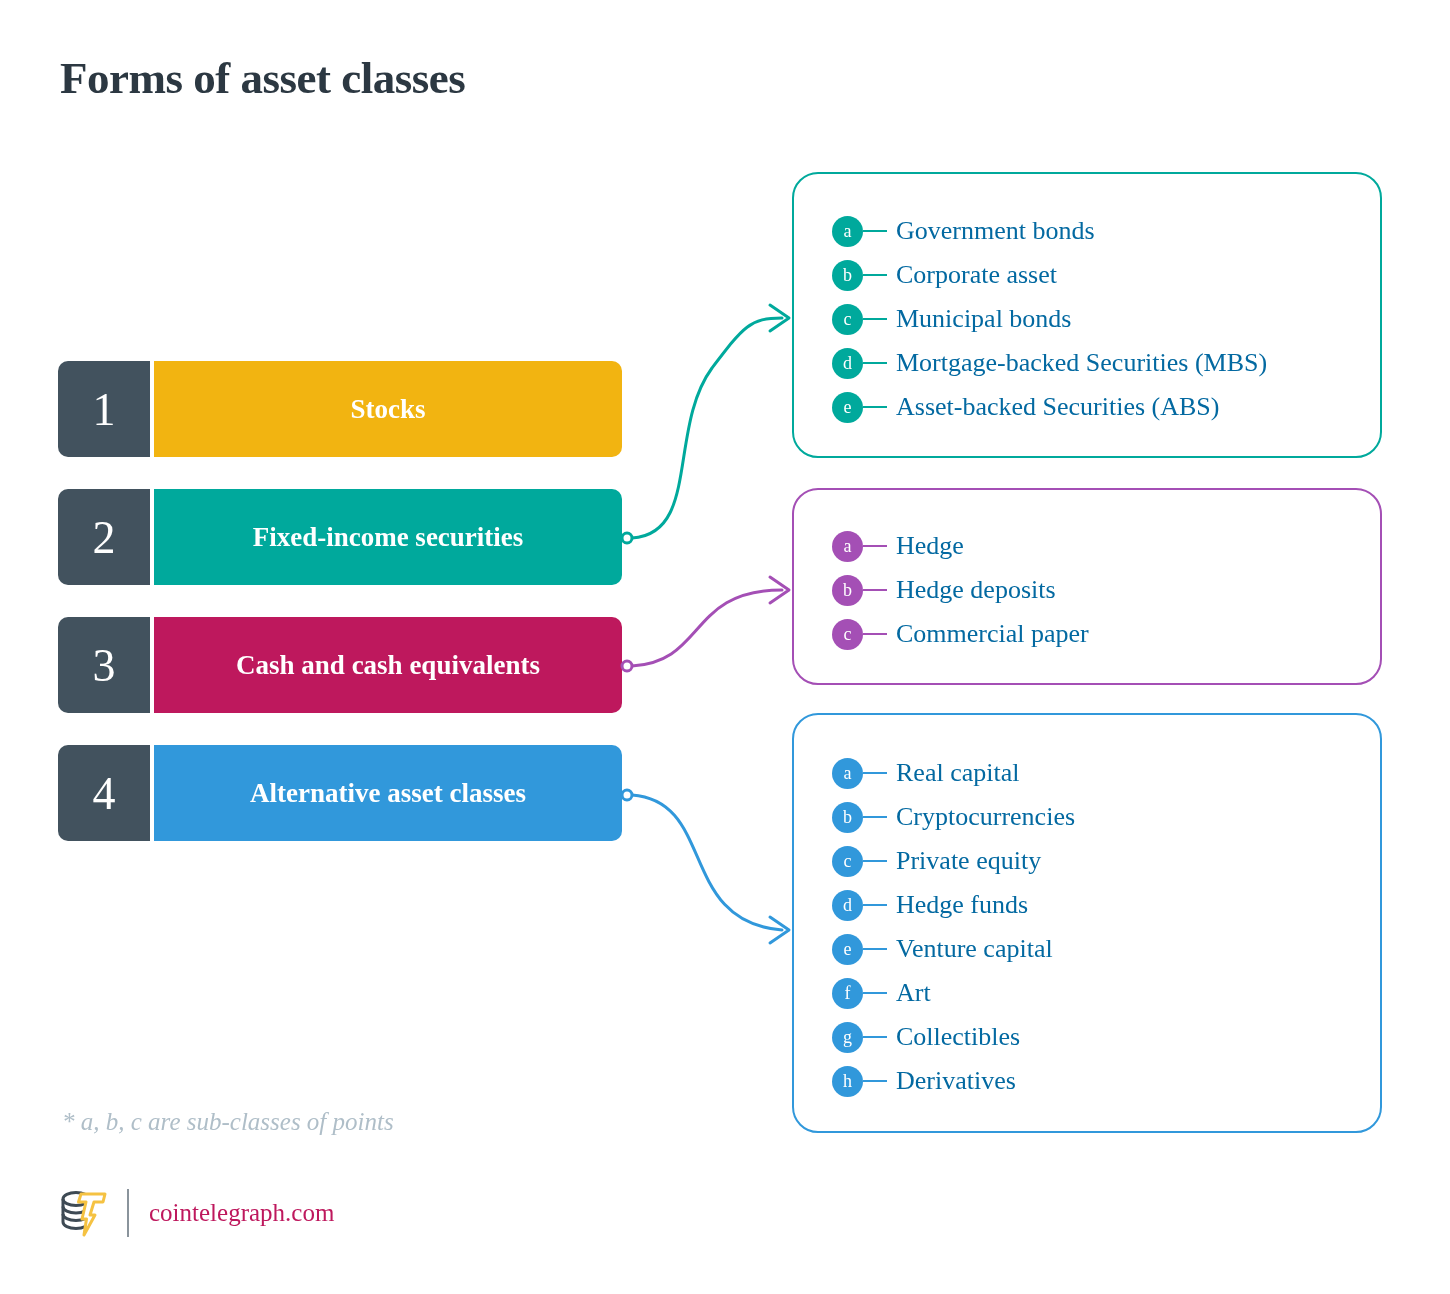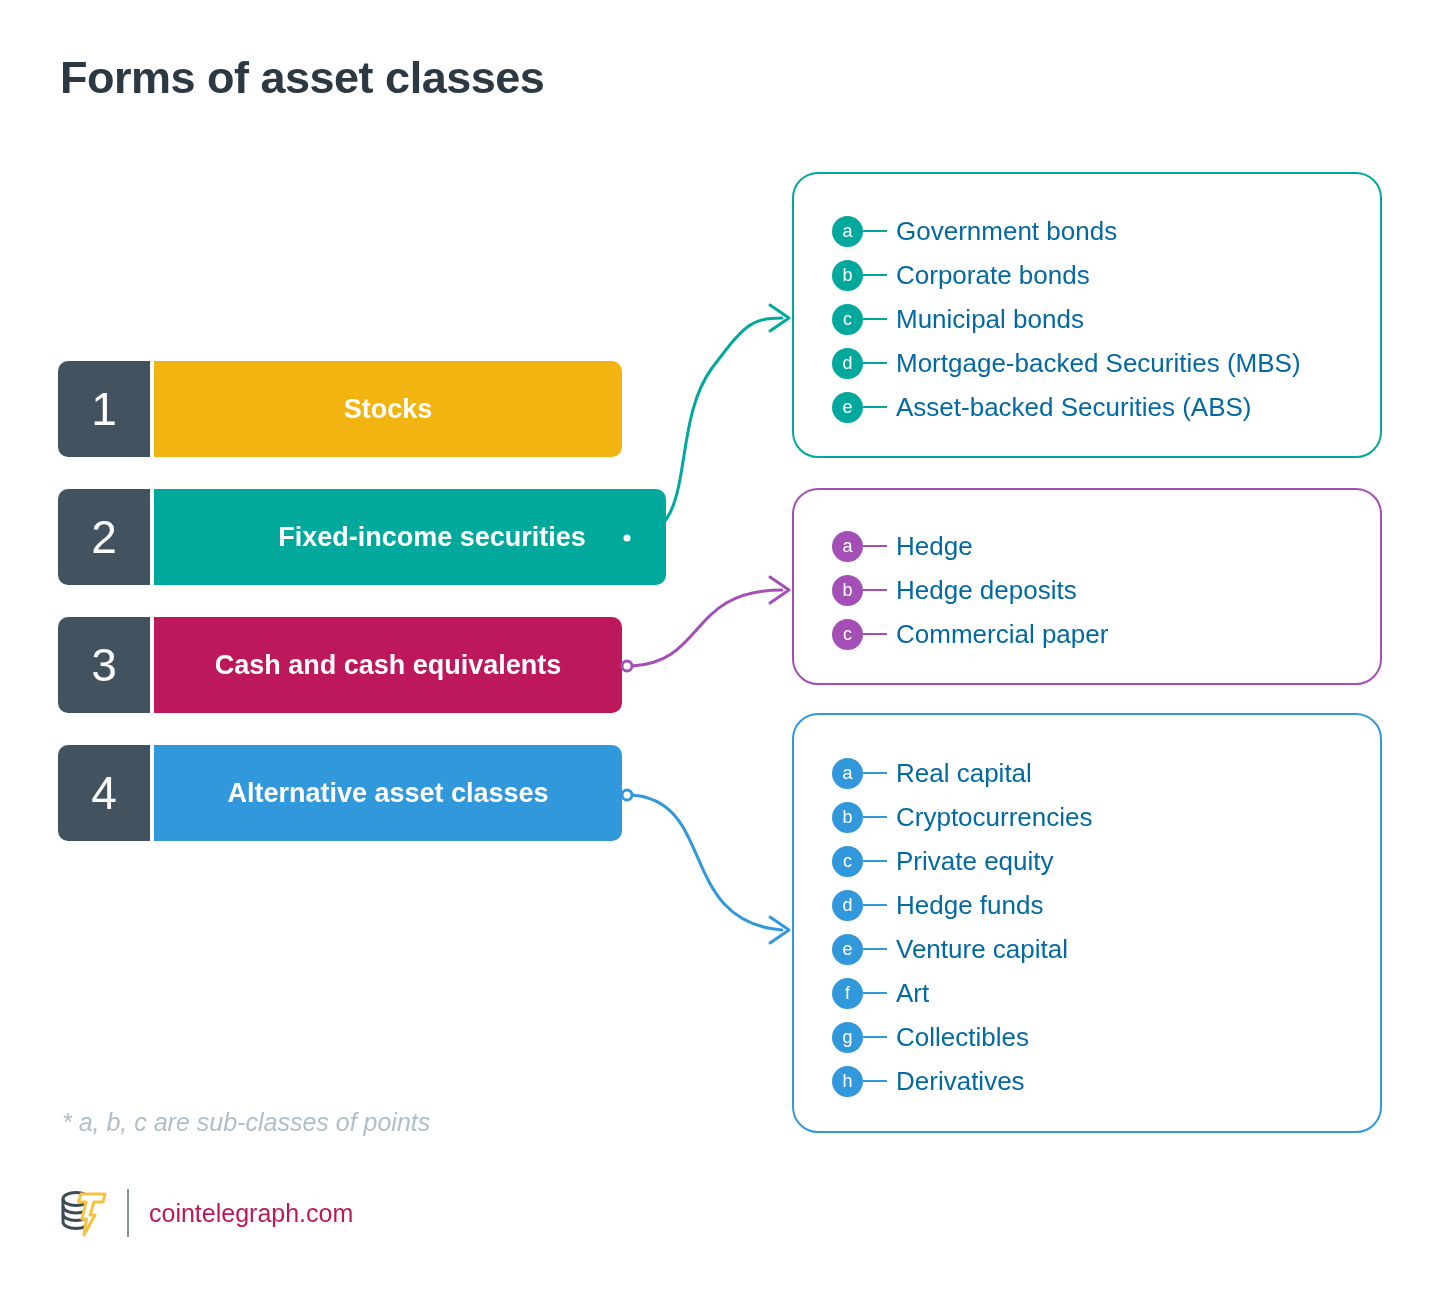--- a/index.html
+++ b/index.html
@@ -1,18 +1,18 @@
 <!DOCTYPE html>
 <html><head>
 <meta charset="utf-8">
 <style>
   html,body{margin:0;padding:0;background:#ffffff;}
   #canvas{
     position:relative;width:1450px;height:1294px;background:#ffffff;overflow:hidden;
-    font-family:Liberation Sans, sans-serif;
+    font-family:Liberation Serif, serif;
   }
   .title{
     position:absolute;left:60px;top:52px;
     font-size:45px;font-weight:700;letter-spacing:-0.5px;color:#2C3842;
   }
   
   .row{position:absolute;left:58px;width:564px;height:96px;}
   .row .num{
     position:absolute;left:0;top:0;width:92px;height:96px;
     background:#42525E;border-radius:10px 0 0 10px;
@@ -61,41 +61,41 @@
 <div id="canvas">
 
   <div class="title">Forms of asset classes</div>
 
   <div class="row r1">
     <div class="num">1</div>
     <div class="bar" style="background: rgb(242, 180, 17);">Stocks</div>
   </div>
   <div class="row r2">
     <div class="num">2</div>
-    <div class="bar" style="background: rgb(0, 169, 156); padding-left: 44px;">Fixed-income securities</div>
+    <div class="bar" style="background: rgb(0, 169, 156);">Fixed-income securities</div>
   </div>
   <div class="row r3">
     <div class="num">3</div>
     <div class="bar" style="background: #be185d;">Cash and cash equivalents</div>
   </div>
   <div class="row r4">
     <div class="num">4</div>
     <div class="bar" style="background: rgb(49, 152, 219);">Alternative asset classes</div>
   </div>
 
   <div class="group g1" style="border-color: rgb(0, 169, 156);">
     <div class="item">
       <span class="badge" style="background: rgb(0, 169, 156);">a</span>
       <span class="dash" style="background: rgb(0, 169, 156);"></span>
       <span class="item-label">Government bonds</span>
     </div>
     <div class="item">
       <span class="badge" style="background: rgb(0, 169, 156);">b</span>
       <span class="dash" style="background: rgb(0, 169, 156);"></span>
-      <span class="item-label">Corporate bonds</span>
+      <span class="item-label">Corporate asset</span>
     </div>
     <div class="item">
       <span class="badge" style="background: rgb(0, 169, 156);">c</span>
       <span class="dash" style="background: rgb(0, 169, 156);"></span>
       <span class="item-label">Municipal bonds</span>
     </div>
     <div class="item">
       <span class="badge" style="background: rgb(0, 169, 156);">d</span>
       <span class="dash" style="background: rgb(0, 169, 156);"></span>
       <span class="item-label">Mortgage-backed Securities (MBS)</span>

